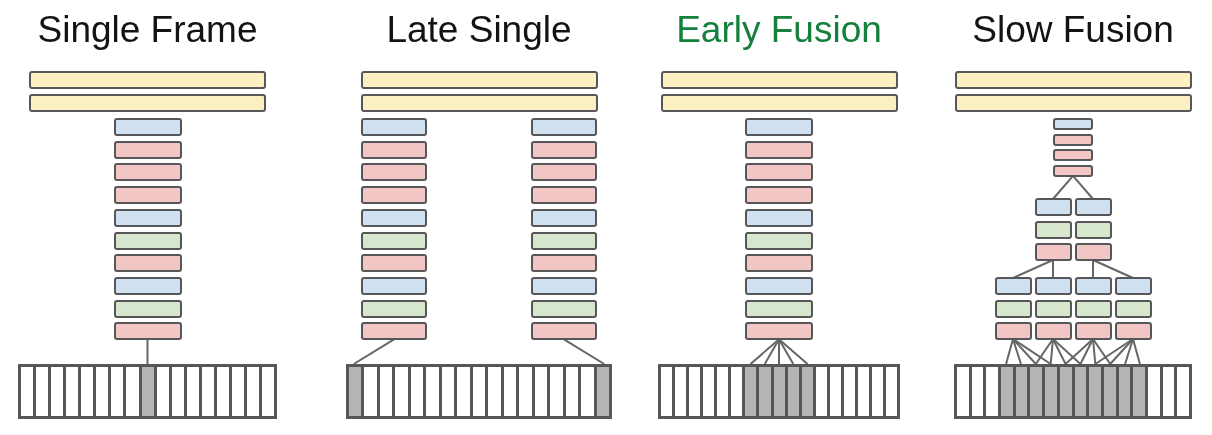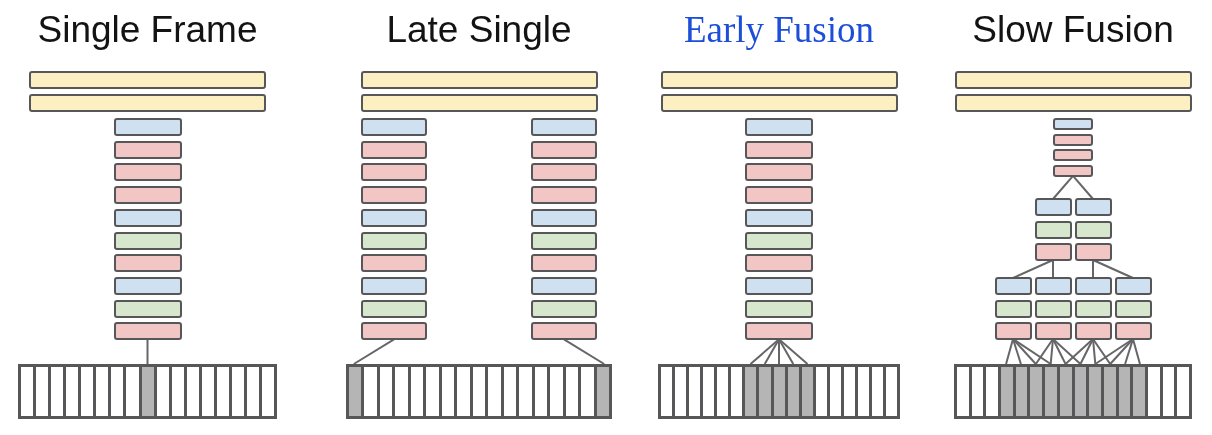--- a/index.html
+++ b/index.html
@@ -107,21 +107,21 @@
       </div>
   </section>
   <section class="col" style="left: 658px; width: 242px;">
     <svg class="wires" width="242" height="435" viewBox="0 0 242 435">
         <line x1="121" y1="339.29999999999995" x2="92.52941176470588" y2="364" stroke="#666666" stroke-width="2"></line>
         <line x1="121" y1="339.29999999999995" x2="106.76470588235293" y2="364" stroke="#666666" stroke-width="2"></line>
         <line x1="121" y1="339.29999999999995" x2="121" y2="364" stroke="#666666" stroke-width="2"></line>
         <line x1="121" y1="339.29999999999995" x2="135.23529411764704" y2="364" stroke="#666666" stroke-width="2"></line>
         <line x1="121" y1="339.29999999999995" x2="149.47058823529412" y2="364" stroke="#666666" stroke-width="2"></line>
       </svg>
-    <h2 class="title" style="color: #1d4ed8; font-family: Liberation Serif, serif;">Early Fusion</h2>
+    <h2 class="title" style="color: #15803d;">Early Fusion</h2>
     <div class="parts">
         <div class="box" style="left: 2.5px; top: 71px; width: 237px; height: 18px; background: rgb(252, 240, 195); border: 2px solid rgb(87, 87, 90);"></div>
         <div class="box" style="left: 2.5px; top: 94px; width: 237px; height: 18px; background: rgb(252, 240, 195); border: 2px solid rgb(87, 87, 90);"></div>
         <div class="frames" style="left: 0px; top: 364px; width: 242px; height: 55px; border: 3px solid rgb(87, 87, 90);">
           <div class="frame" style="background: rgb(255, 255, 255);"></div>
           <div class="frame" style="border-left: 3px solid rgb(87, 87, 90); background: rgb(255, 255, 255);"></div>
           <div class="frame" style="border-left: 3px solid rgb(87, 87, 90); background: rgb(255, 255, 255);"></div>
           <div class="frame" style="border-left: 3px solid rgb(87, 87, 90); background: rgb(255, 255, 255);"></div>
           <div class="frame" style="border-left: 3px solid rgb(87, 87, 90); background: rgb(255, 255, 255);"></div>
           <div class="frame" style="border-left: 3px solid rgb(87, 87, 90); background: rgb(255, 255, 255);"></div>

